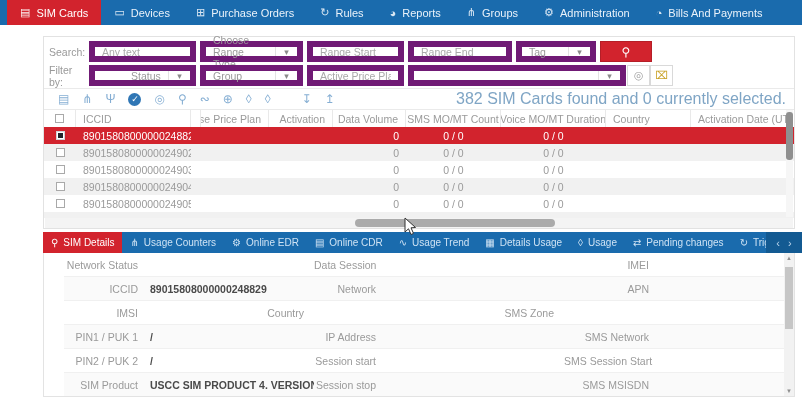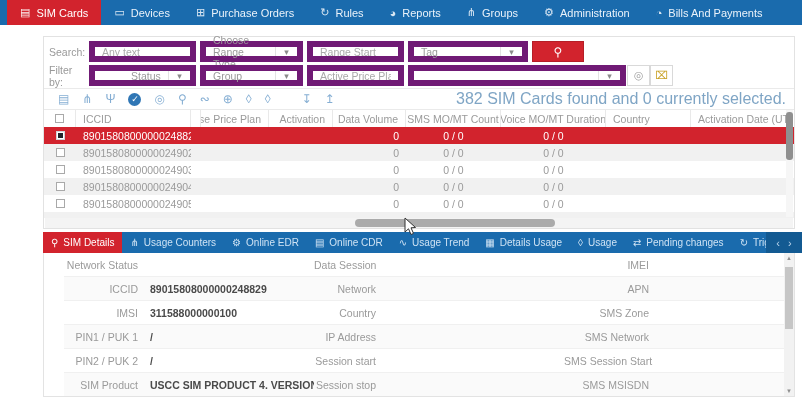--- a/index.html
+++ b/index.html
@@ -34,21 +34,21 @@
   .ctl { height: 21px; border: 6px solid #701a75; background: #fff; font-size: 10.5px; color: #9a9a9a; }
   input.ctl { padding: 0 7px; outline: none; font-family: "Liberation Sans", sans-serif; }
   input.ctl::placeholder { color: #a9a9a9; opacity: 1; }
   .ctl-select { position: relative; display: flex; align-items: center; padding: 0 28px 0 7px; cursor: pointer; }
   .chev {
     position: absolute; right: 0; top: 0; bottom: 0; width: 22px;
     border-left: 1px solid #e2e2e2; display: flex; align-items: center; justify-content: center;
     color: #8a8a8a; font-size: 9px;
   }
   .w107 { width: 107px; padding-left: 36px; } .w103 { width: 103px; } .w97 { width: 97px; }
-  .w104 { width: 104px; } .w100 { width: 120px; } .w218 { width: 218px; }
+  .w104 { width: 104px; } .w100 { width: 80px; } .w218 { width: 218px; }
   .btn-search {
     width: 52px; height: 21px; background: #d2232d; border: 1px solid #b51e27;
     color: #fff; display: flex; align-items: center; justify-content: center;
     font-size: 12px; cursor: pointer;
   }
   .btn-sm {
     width: 23px; height: 21px; border: 1px solid #d9d9d9; background: #fff;
     display: flex; align-items: center; justify-content: center; font-size: 11px; cursor: pointer;
   }
   .btn-sm.eye { color: #9a9a9a; margin-left: -3px; }
@@ -182,20 +182,21 @@
 <div class="main-panel">
 
   <div class="frow frow1">
     <span class="flabel">Search:</span>
     <input class="ctl w107" placeholder="Any text" style="">
     <div class="ctl ctl-select w103">
       <span>Choose Range Type</span>
       <span class="chev">▾</span>
     </div>
     <input class="ctl w97" placeholder="Range Start" style="">
+    <input class="ctl w104" placeholder="Range End" style="">
     <div class="ctl ctl-select w100">
       <span>Tag</span>
       <span class="chev">▾</span>
     </div>
     <div class="btn-search">
       <span>⚲</span>
     </div>
   </div>
 
   <div class="frow frow2">
@@ -395,21 +396,20 @@
   <div class="d-row">
     <div class="d-label">ICCID</div>
     <div class="d-value">89015808000000248829</div>
     <div class="d-label">Network</div>
     <div class="d-value"></div>
     <div class="d-label">APN</div>
     <div class="d-value"></div>
   </div>
   <div class="d-row">
     <div class="d-label">IMSI</div>
-    <div class="d-value">311588000000100</div>
     <div class="d-label">Country</div>
     <div class="d-value"></div>
     <div class="d-label">SMS Zone</div>
     <div class="d-value"></div>
   </div>
   <div class="d-row">
     <div class="d-label">PIN1 / PUK 1</div>
     <div class="d-value">/</div>
     <div class="d-label">IP Address</div>
     <div class="d-value"></div>

